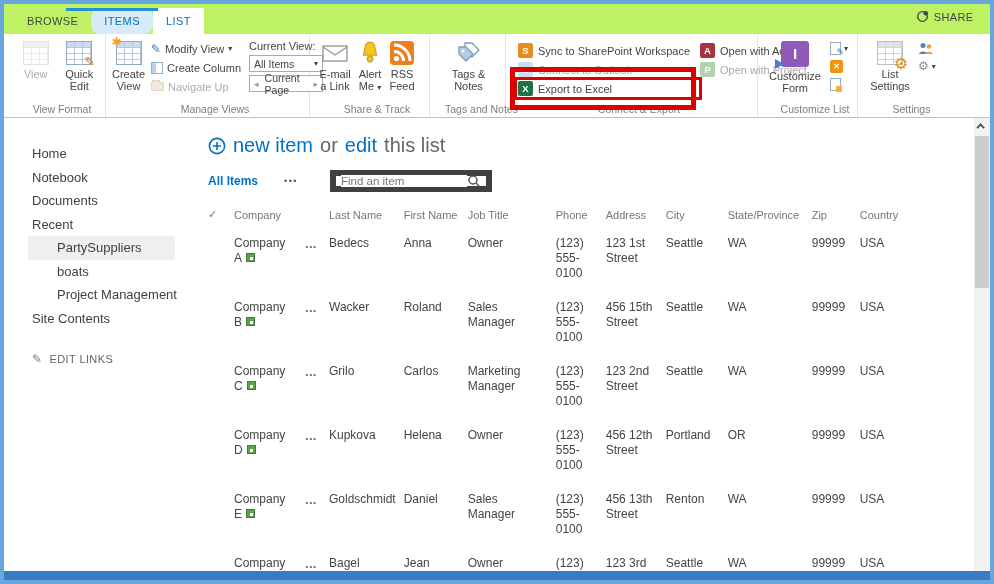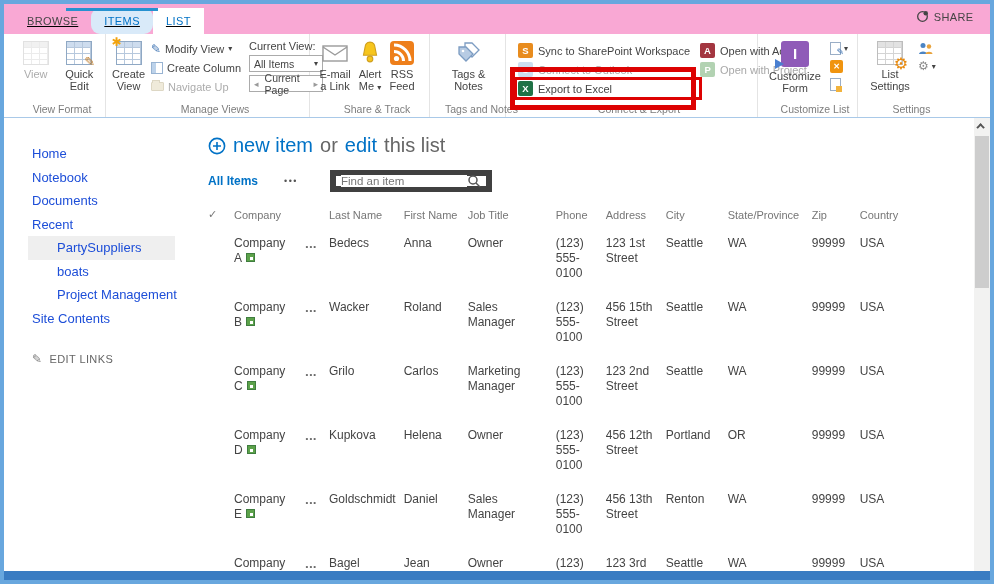--- a/index.html
+++ b/index.html
@@ -5,21 +5,21 @@
   * { box-sizing: border-box; margin: 0; padding: 0; }
   html,body { width: 994px; height: 584px; }
   body { font-family: "Liberation Sans", sans-serif; background: #fff; }
 
   .frame { position: relative; width: 994px; height: 584px;
            border: 4px solid #68a7de; background: #fff; overflow: hidden; }
   .bottom-bar { position: absolute; left: 0; right: 0; bottom: 0; height: 9px;
                 background: #3a7cc2; z-index: 60; }
 
   
-  .tabrow { position: relative; height: 30px; background: #f9a8d4; display: flex; align-items: flex-end; text-decoration: underline; }
+  .tabrow { position: relative; height: 30px; background: #bef264; display: flex; align-items: flex-end; }
   .tab { height: 26px; line-height: 26px; padding: 0 13px; font-size: 11px; color: #444;
          letter-spacing: .4px; cursor: default; }
   .tab-accent { position: absolute; left: 62px; top: 4px; width: 92px; height: 3px; background: #2791d0; }
   .tab.browse { margin-left: 10px; }
   .tab.items { background: #d9eaf9; color: #0172c6; border-radius: 9px; }
   .tab.list  { background: #ffffff; color: #0172c6; }
   .top-actions { position: absolute; right: 12px; top: 6px; display: flex; align-items: center; gap: 17px;
                  font-size: 11px; color: #444; letter-spacing: .4px; flex-direction: column; }
   .top-actions .act { display: flex; align-items: center; gap: 5px; }
 
@@ -86,21 +86,21 @@
   .doc-icon .pencil-sm { position: absolute; right: -4px; bottom: -3px; font-size: 9px; }
   .xsq { width: 13px; height: 13px; border-radius: 2px; background: #f0940f; color: #fff; font-size: 8px;
          font-weight: bold; display: flex; align-items: center; justify-content: center; }
   .doc2 { width: 11px; height: 13px; background: #fff; border: 1px solid #9aaec6; position: relative; }
   .doc2::after { content:""; position: absolute; right: -2px; bottom: -2px; width: 6px; height: 6px; background: #f2b33c; }
   .gear-sm { font-size: 12px; color: #8a8a8a; line-height: 1; font-family: "DejaVu Sans", sans-serif; }
 
   
   .page-body { position: relative; display: flex; height: 456px; background: #fff; }
   .sidebar { width: 192px; padding: 24px 0 0 24px; flex: 0 0 auto; }
-  .side-item { font-size: 13px; color: #1d4ed8; height: 23.5px; line-height: 23.5px; cursor: pointer;
+  .side-item { font-size: 13px; color: #404040; height: 23.5px; line-height: 23.5px; cursor: pointer;
                margin-right: 21px; padding-left: 4px; white-space: nowrap; }
   .side-item.indent { padding-left: 29px; }
   .side-item.active { background: #efefef; }
   .edit-links { margin-top: 22px; display: flex; align-items: center; gap: 7px; font-size: 11px; color: #666;
                 letter-spacing: .4px; cursor: pointer; padding-left: 4px; }
   .edit-links .pencil { font-size: 12px; color: #7a7a7a; font-family: "DejaVu Sans", sans-serif; }
 
   .main { flex: 1; padding: 16px 0 0 12px; min-width: 0; }
   .cmd-line { display: flex; align-items: center; gap: 7px; font-size: 20px; color: #666; font-weight: 300; }
   .cmd-line a { color: #0172c6; text-decoration: none; cursor: pointer; }

